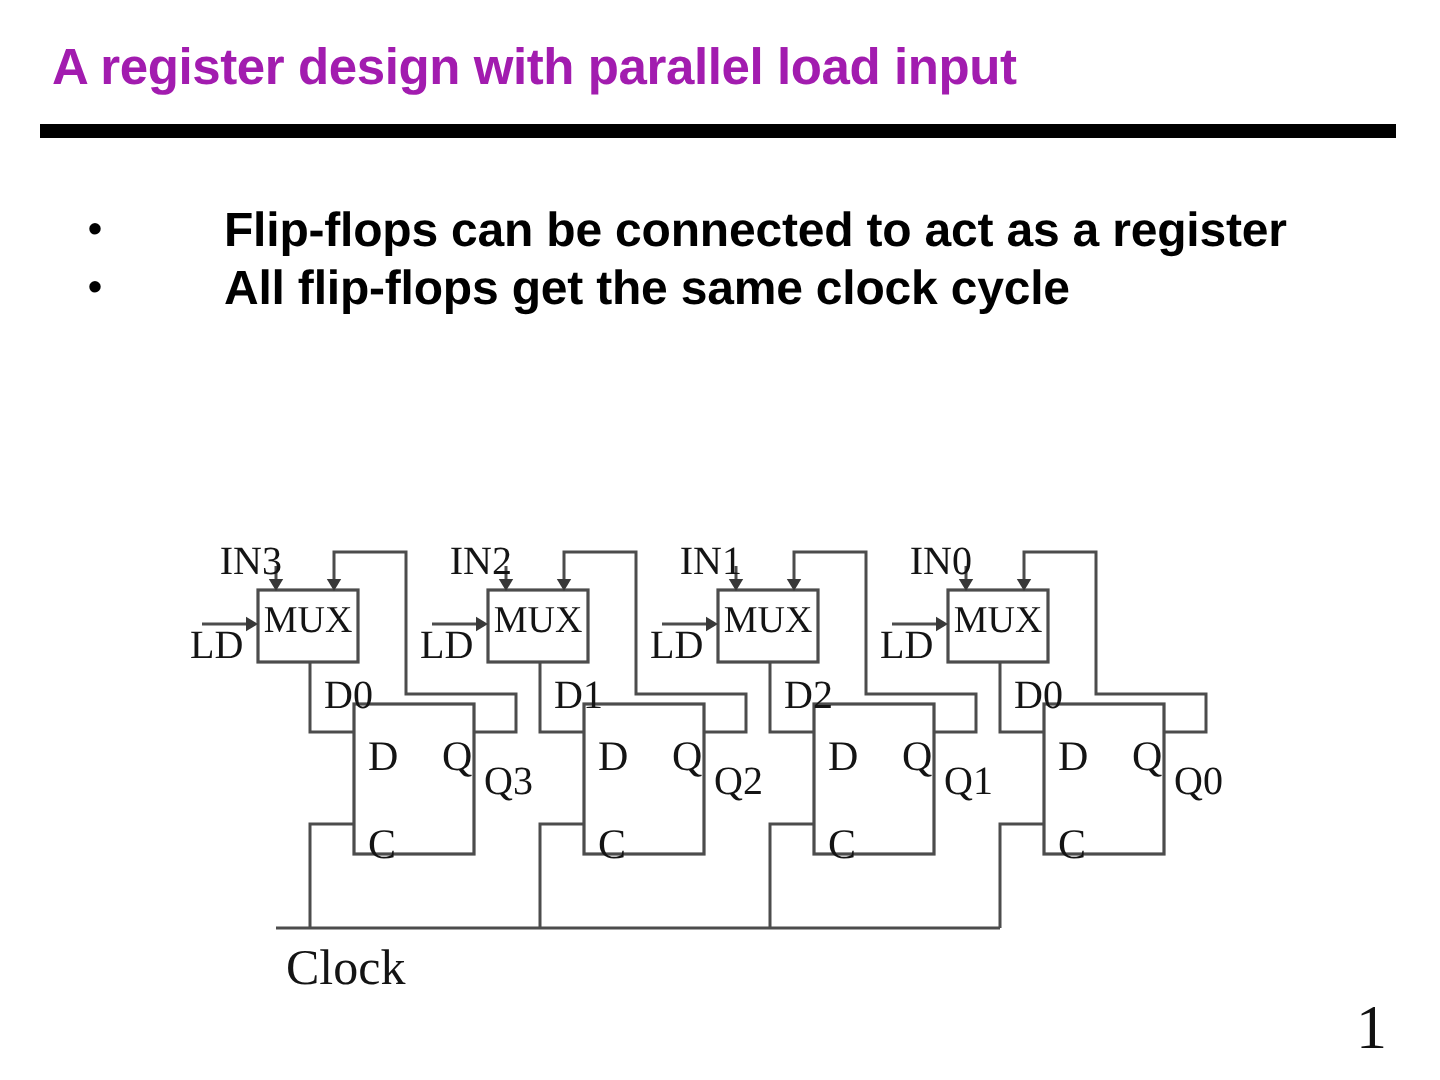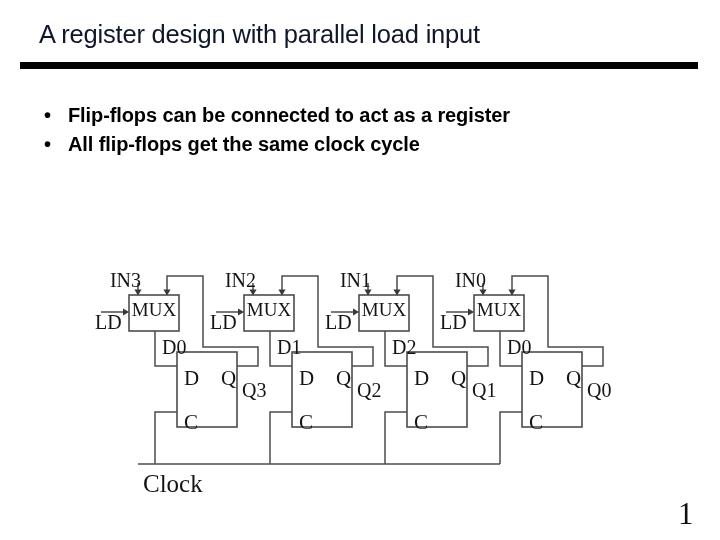--- a/index.html
+++ b/index.html
@@ -1,36 +1,36 @@
 <!DOCTYPE html>
 <html><head>
 <meta charset="utf-8">
 <style>
   html,body{margin:0;padding:0;}
   body{
     width:720px;height:540px;background:#ffffff;position:relative;
     overflow:hidden;font-family:"Liberation Sans","DejaVu Sans",sans-serif;
   }
   .slide-title{
-    position:absolute;left:39px;top:20px;width:670px;
-    font-size:25.5px;font-weight:normal;color:#0f172a;letter-spacing:-0.2px;
+    position:absolute;left:26px;top:20px;width:670px;
+    font-size:25.5px;font-weight:bold;color:#a21caf;letter-spacing:-0.2px;
     white-space:nowrap;
   }
   .title-rule{
     position:absolute;left:20px;top:62px;width:678px;height:7px;background:#000;
   }
   .bullets{position:absolute;left:44px;top:101px;width:660px;}
   .bullet-row{height:29px;line-height:29px;white-space:nowrap;}
   .bullet-row .dot{
     display:inline-block;width:24px;font-size:20px;font-weight:bold;color:#000;
     vertical-align:top;
   }
   .bullet-row .btxt{
-    display:inline-block;font-size:20px;font-weight:bold;color:#000;
-    vertical-align:top;letter-spacing:-0.1px;
+    display:inline-block;font-size:24px;font-weight:bold;color:#000;
+    vertical-align:top;letter-spacing:-0.1px;margin-left:44px;
   }
   .page-number{
     position:absolute;left:678px;top:498px;font-family:"Liberation Serif","DejaVu Serif",serif;
     font-size:31px;line-height:1;color:#111;
   }
   svg.circuit{position:absolute;left:0;top:0;}
   svg.circuit .wire{stroke:#4c4c4c;stroke-width:1.5;fill:none;}
   svg.circuit .boxr{stroke:#4c4c4c;stroke-width:1.6;fill:none;}
   svg.circuit .ah{fill:#383838;stroke:none;}
   svg.circuit text{

